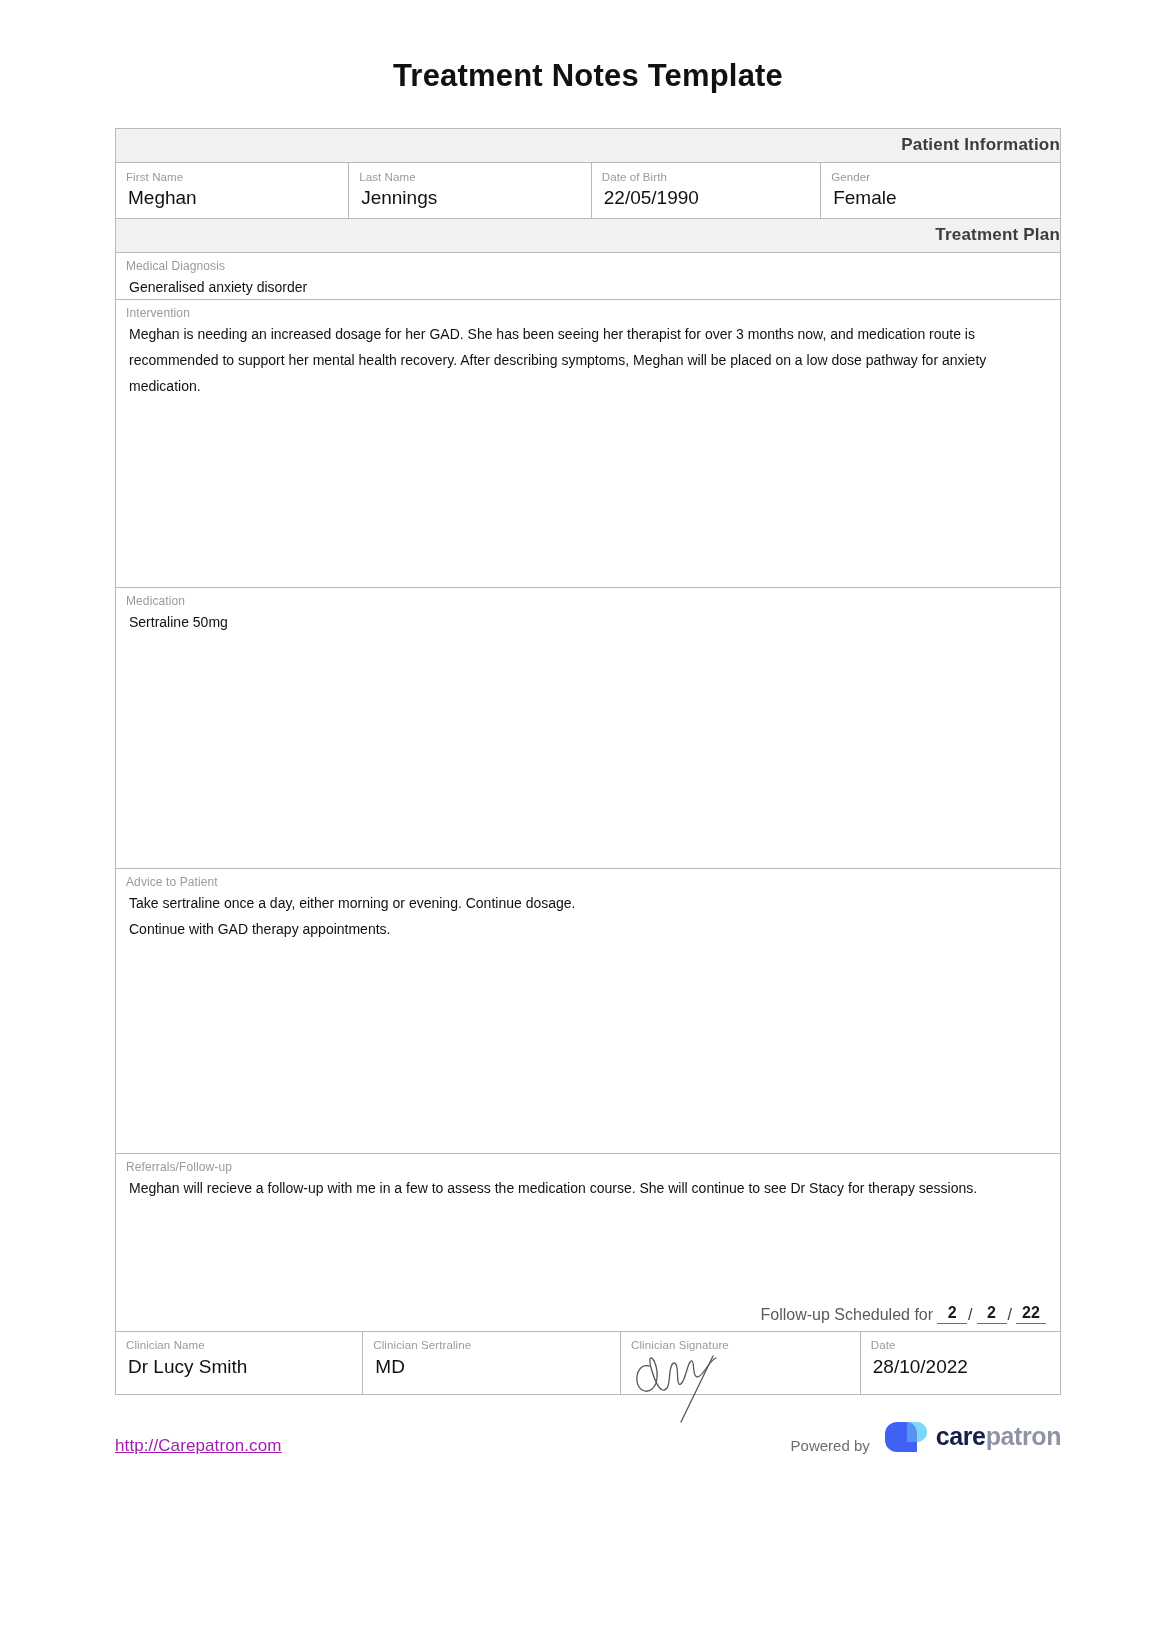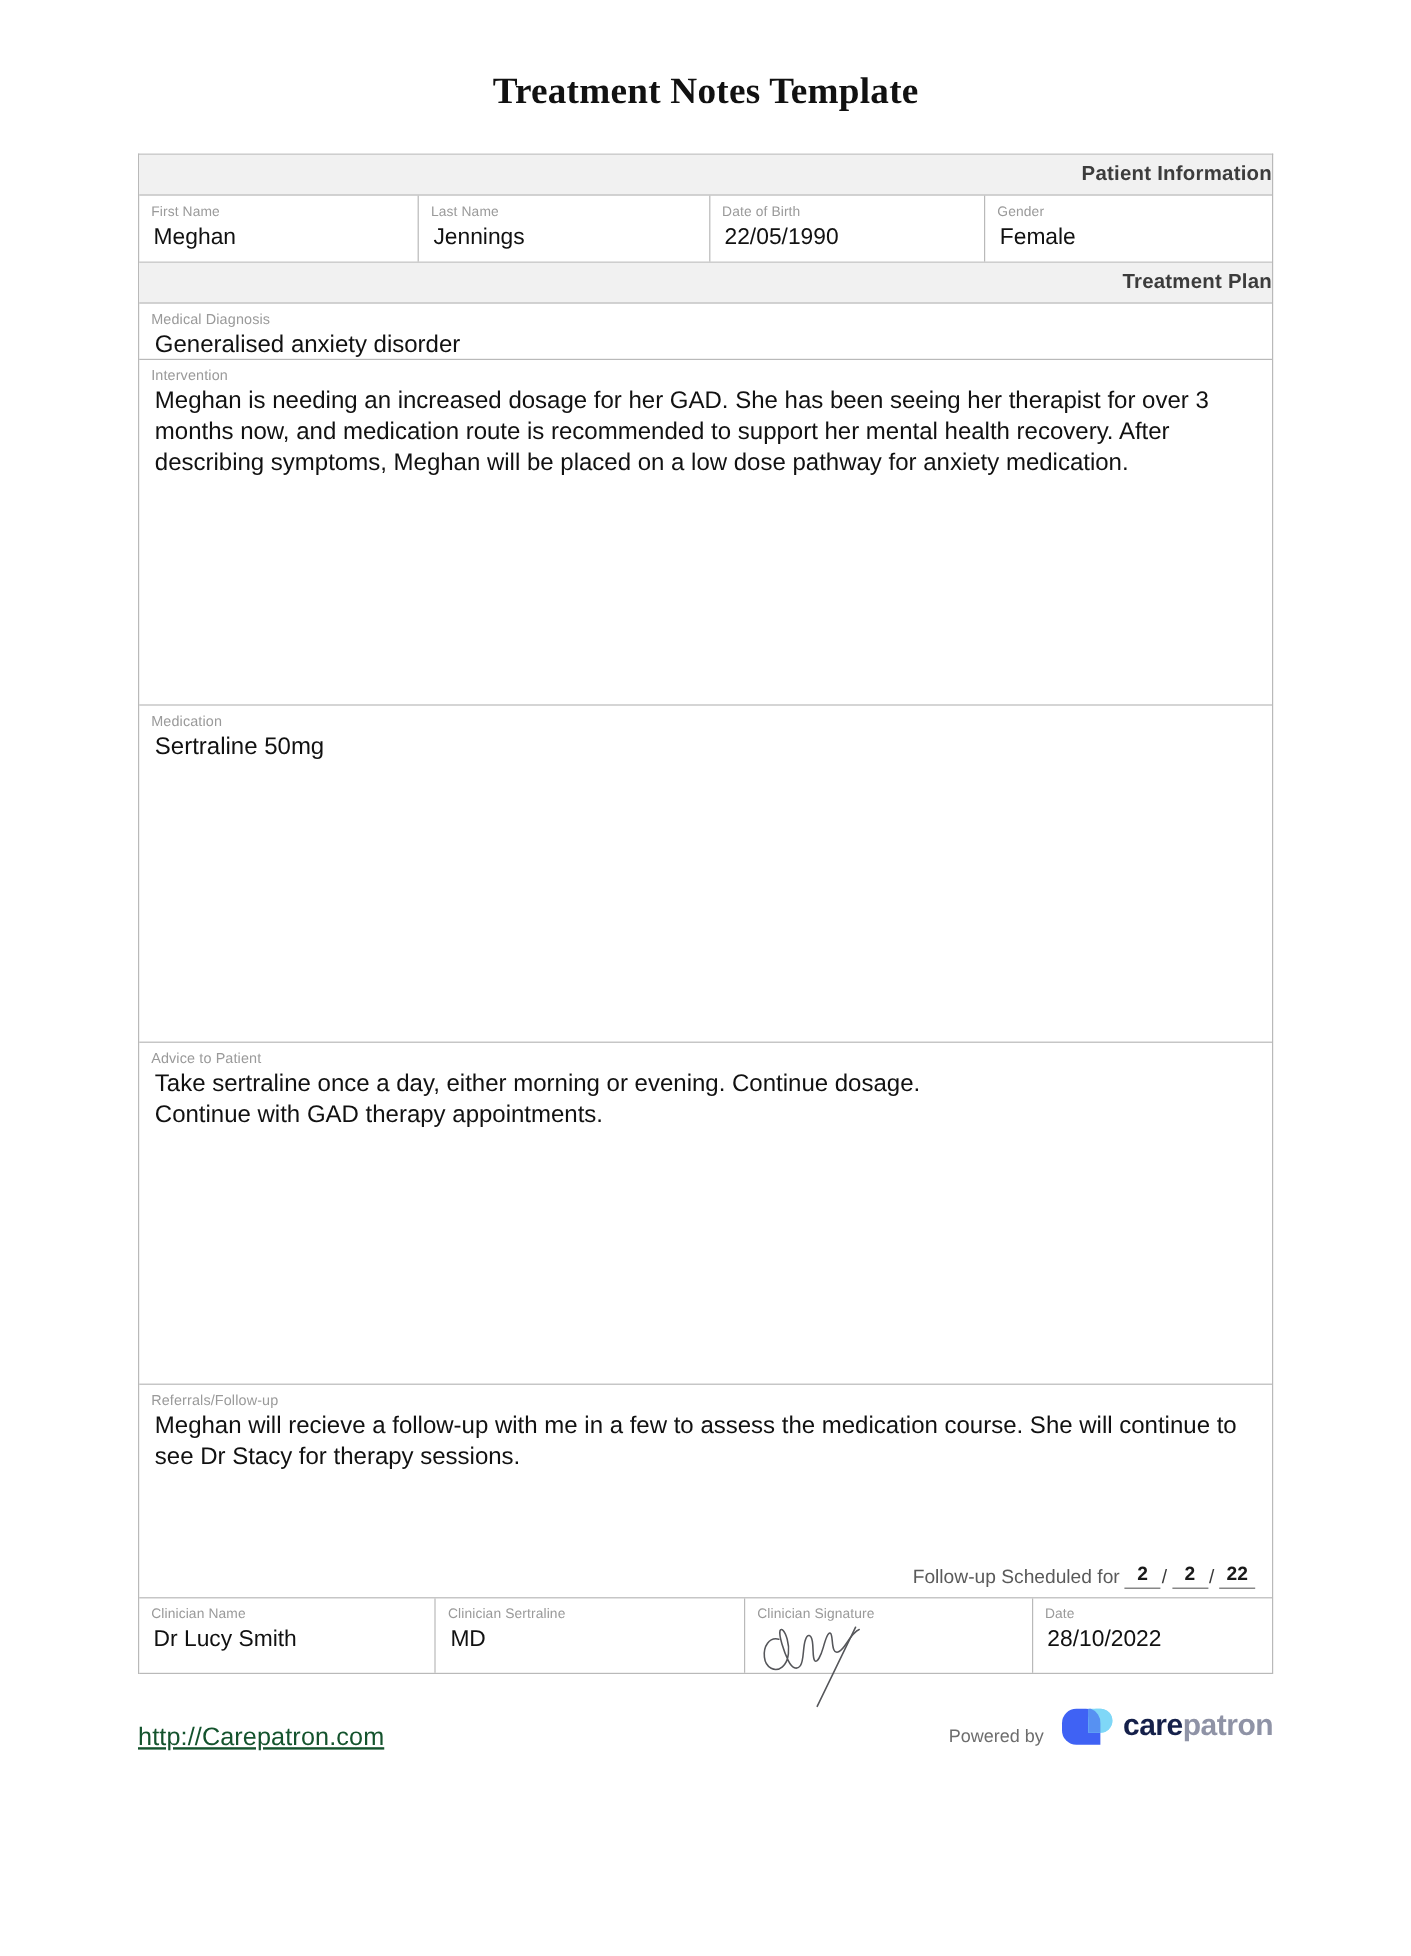--- a/index.html
+++ b/index.html
@@ -24,21 +24,20 @@
   }
   .doc-title {
     text-align: center;
     font-size: 31px;
     font-weight: bold;
     letter-spacing: 0.2px;
     color: #111111;
     margin: 0;
     padding-top: 58px;
     padding-bottom: 0;
-    font-family: Liberation Serif, serif;
   }
   .table-wrap {
     margin: 0 auto;
     width: 946px;
     margin-top: 34px;
     border: 1px solid #b9b9b9;
     border-bottom: none;
     box-sizing: border-box;
     background: #ffffff;
   }
@@ -84,21 +83,21 @@
   .c-gen   { width: 25.3%; }
 
   .block {
     box-sizing: border-box;
     border-bottom: 1px solid #b9b9b9;
     padding: 6px 12px 8px 10px;
     position: relative;
   }
   .block .field-label { font-size: 12px; color: #9a9a9a; }
   .block-body {
-    font-size: 20px;
+    font-size: 14px;
     line-height: 26px;
     color: #111111;
     padding-left: 3px;
     margin-top: 1px;
     white-space: pre-wrap;
   }
   .h-diagnosis { height: 47px; }
   .h-intervention { height: 288px; }
   .h-medication { height: 281px; }
   .h-advice { height: 285px; }
@@ -159,22 +158,22 @@
   .footer {
     width: 946px;
     margin: 0 auto;
     margin-top: 22px;
     display: flex;
     align-items: center;
     justify-content: space-between;
     position: relative;
   }
   .footer-link {
-    font-size: 21px;
-    color: #14532d;
+    font-size: 17px;
+    color: #a21caf;
     text-decoration: underline;
     letter-spacing: 0.1px;
     margin-top: 19px;
   }
   .powered {
     display: flex;
     align-items: flex-end;
     gap: 13px;
   }
   .powered-label {

